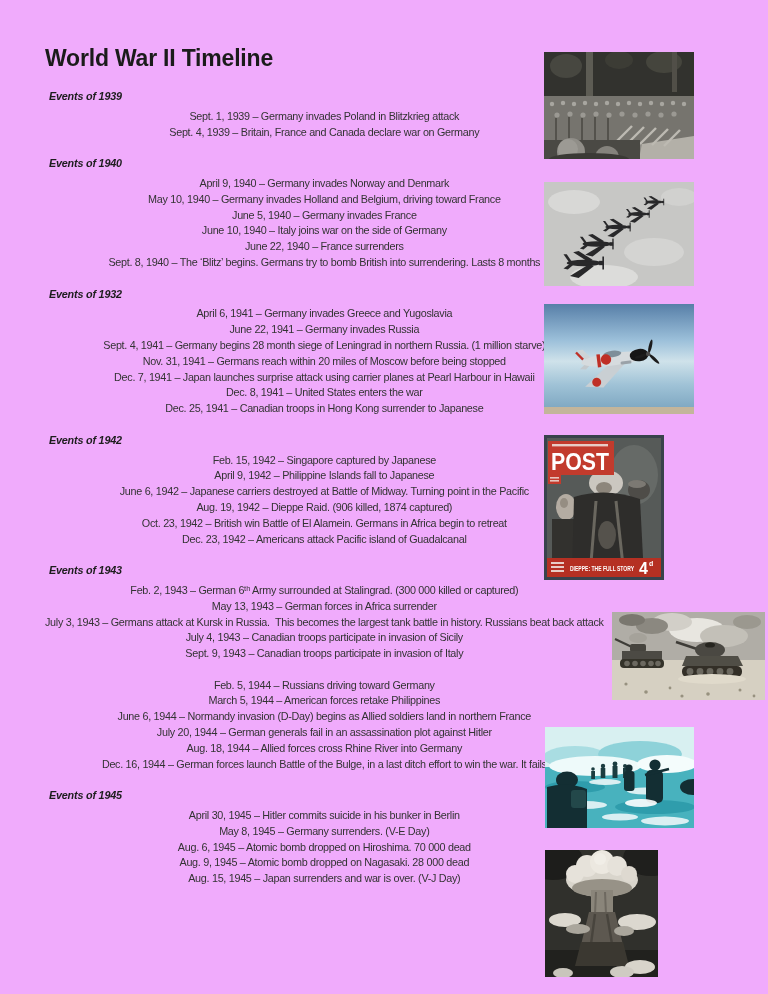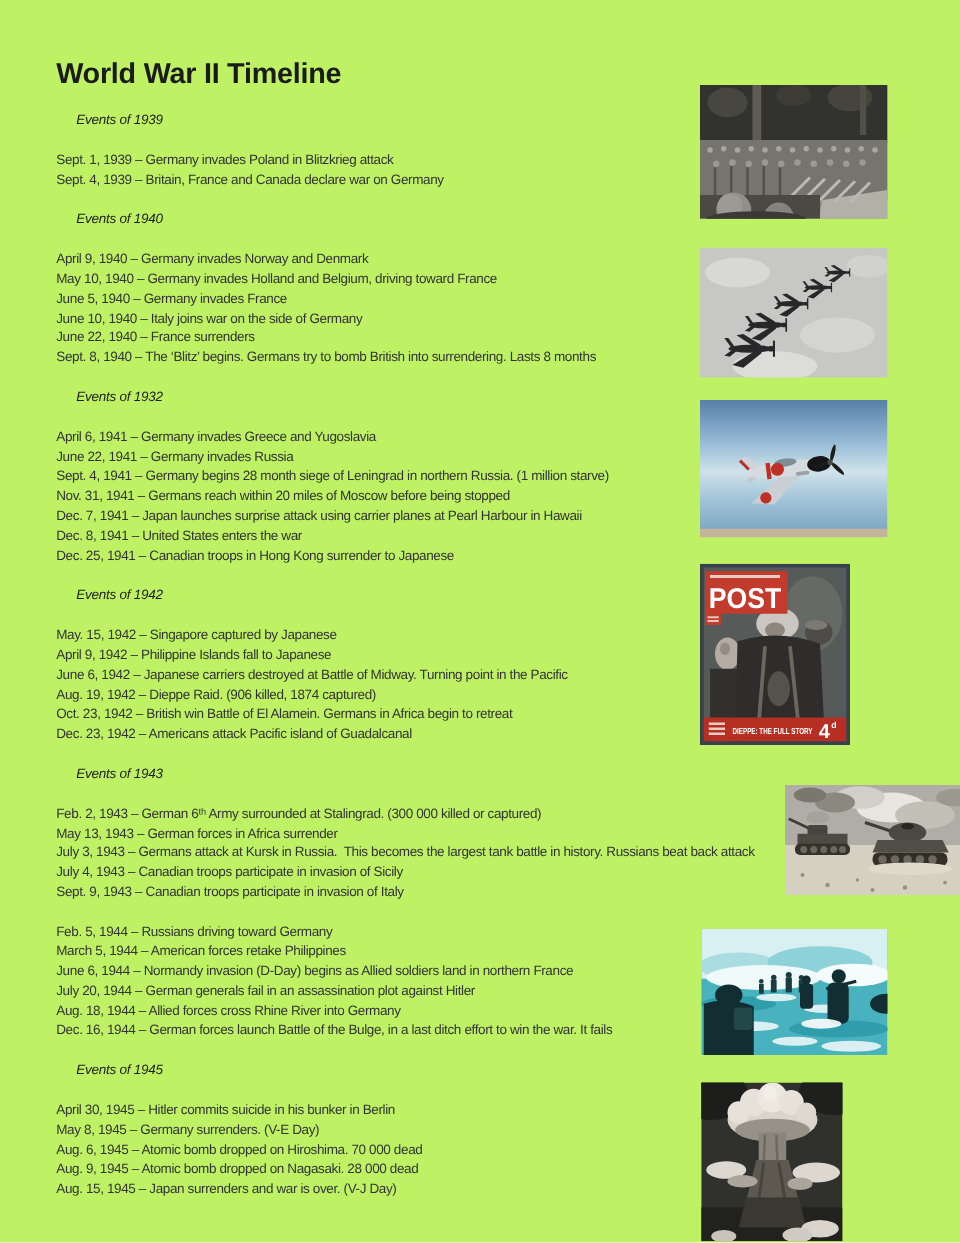--- a/index.html
+++ b/index.html
@@ -1,35 +1,35 @@
 <!DOCTYPE html>
 <html><head>
 <meta charset="utf-8">
 <style>
   html,body { margin:0; padding:0; background:#ffffff; }
   .page {
-    position:relative; width:768px; height:994px; background:#bef264;
+    position:relative; width:768px; height:994px; background:#f0abfc;
     font-family:"Liberation Sans", sans-serif; color:#2f2f2f; overflow:hidden;
   }
   .content { position:absolute; left:45px; top:44px; }
   h1.doc-title {
     margin:0; font-size:23px; line-height:28px; font-weight:bold;
     color:#1b1b1b; letter-spacing:-0.2px;
   }
   section.year-block { margin-top:15.8px; }
   section.year-block.first { margin-top:17px; }
   h2.year-heading {
-    margin:16px; font-size:10.8px; line-height:15.8px; font-weight:normal;
+    margin:4px; font-size:10.8px; line-height:15.8px; font-weight:bold;
     font-style:italic; color:#1d1d1d; letter-spacing:-0.2px;
   }
   p.event {
     margin:0; font-size:10.8px; line-height:15.8px; letter-spacing:-0.3px;
-    white-space:pre; color:#333333;
+    white-space:pre; color:#333333;text-align:center;
   }
-  figure.photo { position:absolute; margin:16px; padding:2px; }
+  figure.photo { position:absolute; margin:0; padding:2px; }
   figure.photo svg { display:block; width:100%; height:100%; }
   .mag-text { font-family:"Liberation Sans", sans-serif; font-weight:bold; fill:#ffffff; }
 </style>
 </head>
 <body>
 
 <div class="page">
   <div class="content">
     <h1 class="doc-title">World War II Timeline</h1>
 
@@ -55,21 +55,21 @@
       <p class="event">June 22, 1941 – Germany invades Russia</p>
       <p class="event">Sept. 4, 1941 – Germany begins 28 month siege of Leningrad in northern Russia. (1 million starve)</p>
       <p class="event">Nov. 31, 1941 – Germans reach within 20 miles of Moscow before being stopped</p>
       <p class="event">Dec. 7, 1941 – Japan launches surprise attack using carrier planes at Pearl Harbour in Hawaii</p>
       <p class="event">Dec. 8, 1941 – United States enters the war</p>
       <p class="event">Dec. 25, 1941 – Canadian troops in Hong Kong surrender to Japanese</p>
     </section>
 
     <section class="year-block">
       <h2 class="year-heading">Events of 1942</h2>
-      <p class="event">May. 15, 1942 – Singapore captured by Japanese</p>
+      <p class="event">Feb. 15, 1942 – Singapore captured by Japanese</p>
       <p class="event">April 9, 1942 – Philippine Islands fall to Japanese</p>
       <p class="event">June 6, 1942 – Japanese carriers destroyed at Battle of Midway. Turning point in the Pacific</p>
       <p class="event">Aug. 19, 1942 – Dieppe Raid. (906 killed, 1874 captured)</p>
       <p class="event">Oct. 23, 1942 – British win Battle of El Alamein. Germans in Africa begin to retreat</p>
       <p class="event">Dec. 23, 1942 – Americans attack Pacific island of Guadalcanal</p>
     </section>
 
     <section class="year-block">
       <h2 class="year-heading">Events of 1943</h2>
       <p class="event">Feb. 2, 1943 – German 6ᵗʰ Army surrounded at Stalingrad. (300 000 killed or captured)</p>

